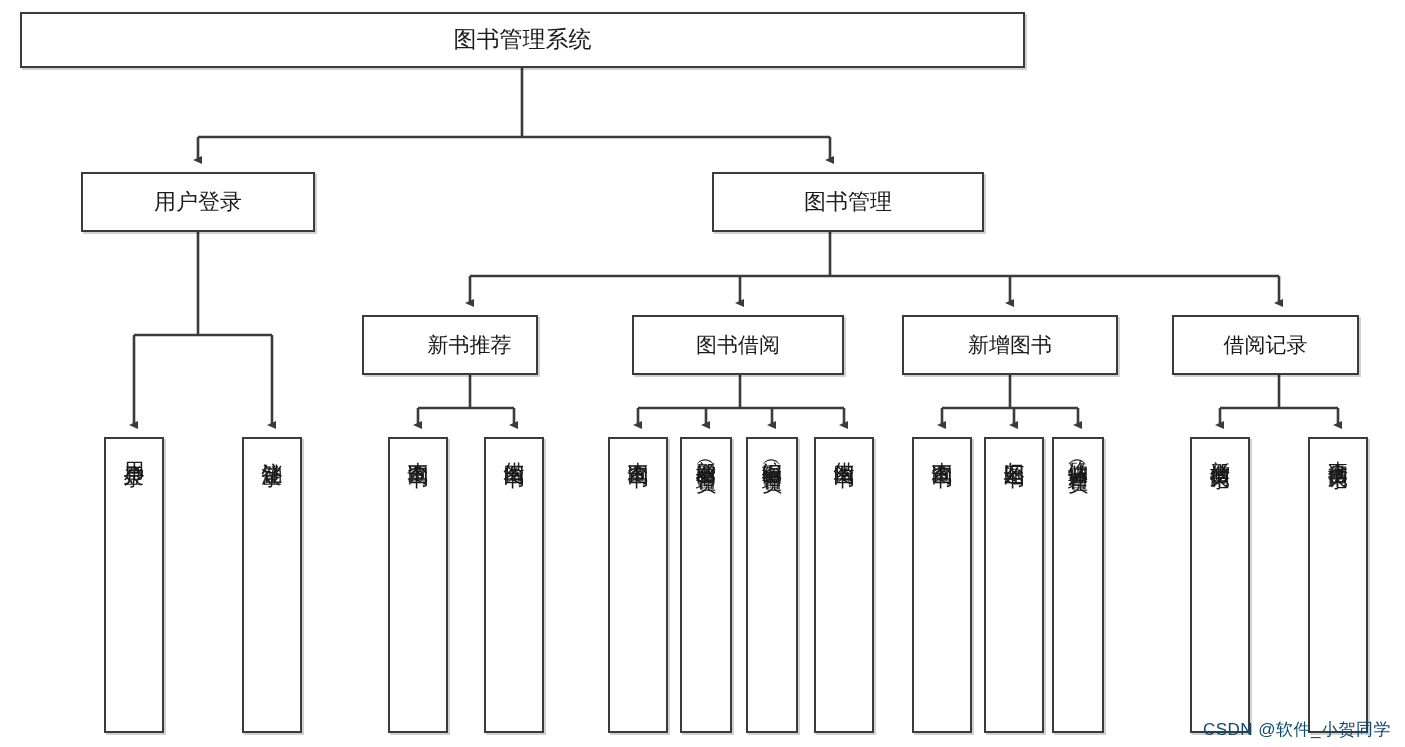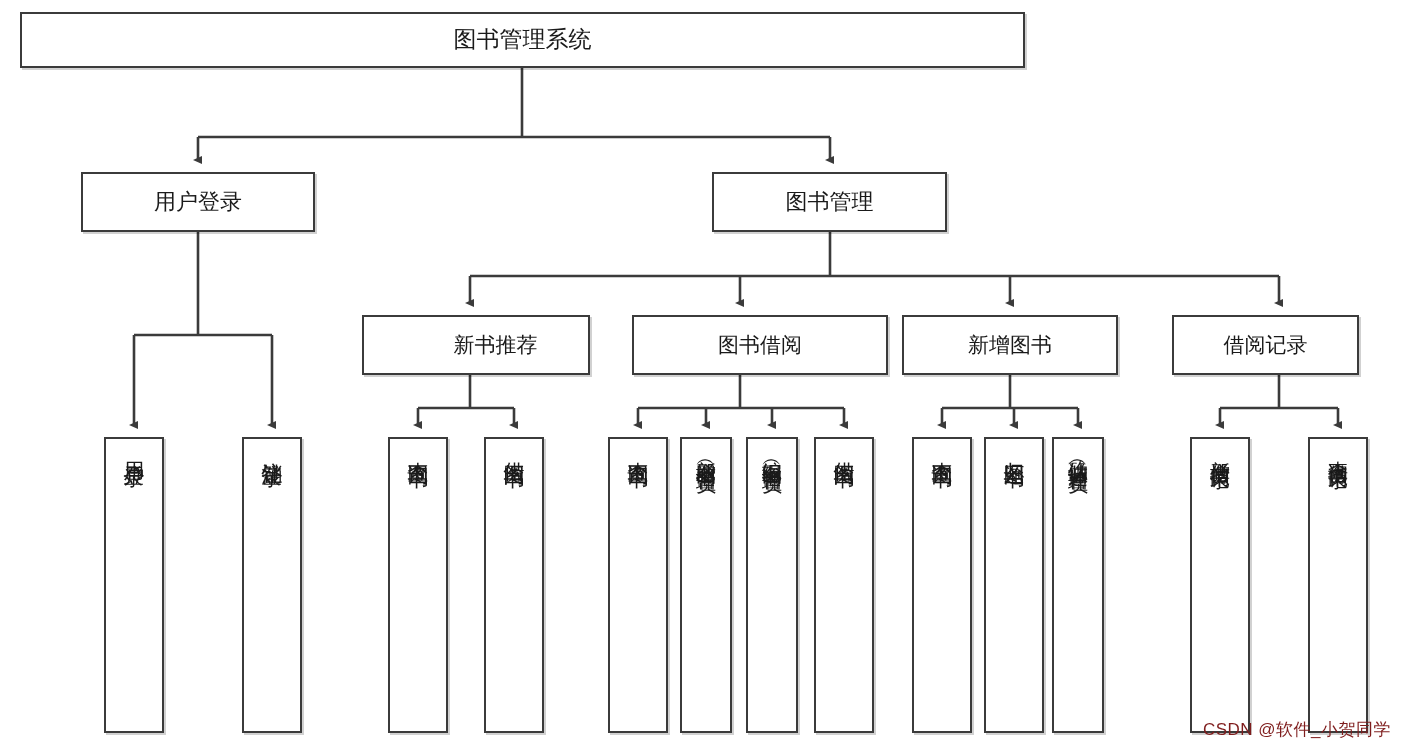--- a/index.html
+++ b/index.html
@@ -59,21 +59,21 @@
   .node.root .label { font-size: 23px; }
   .node.lvl2 .label { font-size: 22px; }
   .node.lvl3 .label { font-size: 21px; }
   .node.leaf .label { font-size: 21px; }
   .node.leaf.long .label { font-size: 20px; }
   #watermark {
     position: absolute;
     right: 14px;
     bottom: 6px;
     font-size: 17px;
-    color: #7f1d1d;
+    color: #0c4a6e;
     white-space: nowrap;
     letter-spacing: 0.5px;
   }
 </style>
 </head>
 <body>
 
 <div id="canvas">
 
   <svg id="edges" viewBox="0 0 1405 747">
@@ -126,28 +126,28 @@
     </g>
   </svg>
 
   <div class="node root horiz" style="left:20px; top:12px; width:1005px; height:56px;">
     <span class="label">图书管理系统</span>
   </div>
 
   <div class="node lvl2 horiz" style="left:81px; top:172px; width:234px; height:60px;">
     <span class="label">用户登录</span>
   </div>
-  <div class="node lvl2 horiz" style="left:712px; top:172px; width:235px; height:60px;">
+  <div class="node lvl2 horiz" style="left:712px; top:172px; width:272px; height:60px;">
     <span class="label">图书管理</span>
   </div>
 
-  <div class="node lvl3 horiz" style="left:362px; top:315px; width:228px; height:60px;padding-left:39px;">
+  <div class="node lvl3 horiz" style="left:362px; top:315px; width:176px; height:60px;padding-left:39px;">
     <span class="label">新书推荐</span>
   </div>
-  <div class="node lvl3 horiz" style="left:632px; top:315px; width:256px; height:60px;">
+  <div class="node lvl3 horiz" style="left:632px; top:315px; width:212px; height:60px;">
     <span class="label">图书借阅</span>
   </div>
   <div class="node lvl3 horiz" style="left:902px; top:315px; width:216px; height:60px;">
     <span class="label">新增图书</span>
   </div>
   <div class="node lvl3 horiz" style="left:1172px; top:315px; width:187px; height:60px;">
     <span class="label">借阅记录</span>
   </div>
 
   <div class="node leaf vert" style="left:104px; top:437px; width:60px; height:296px;">

